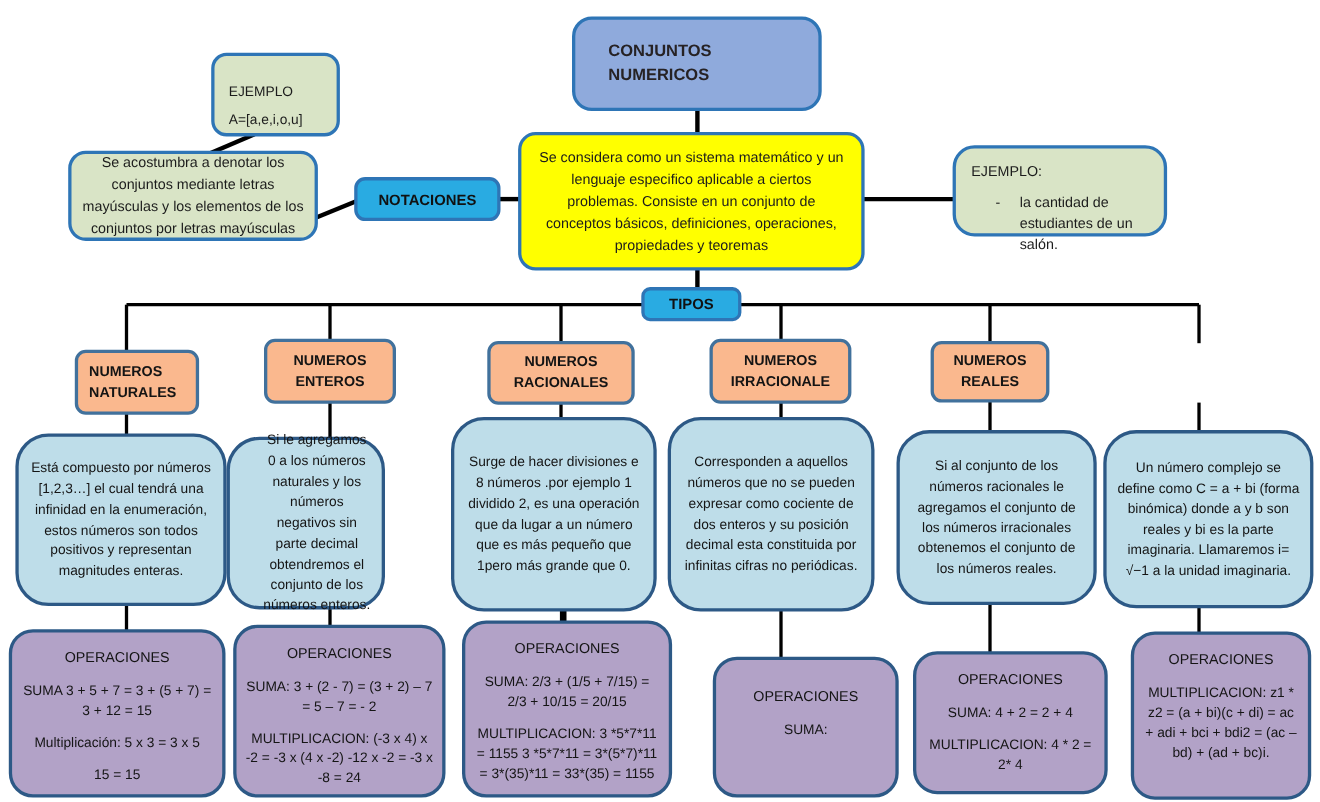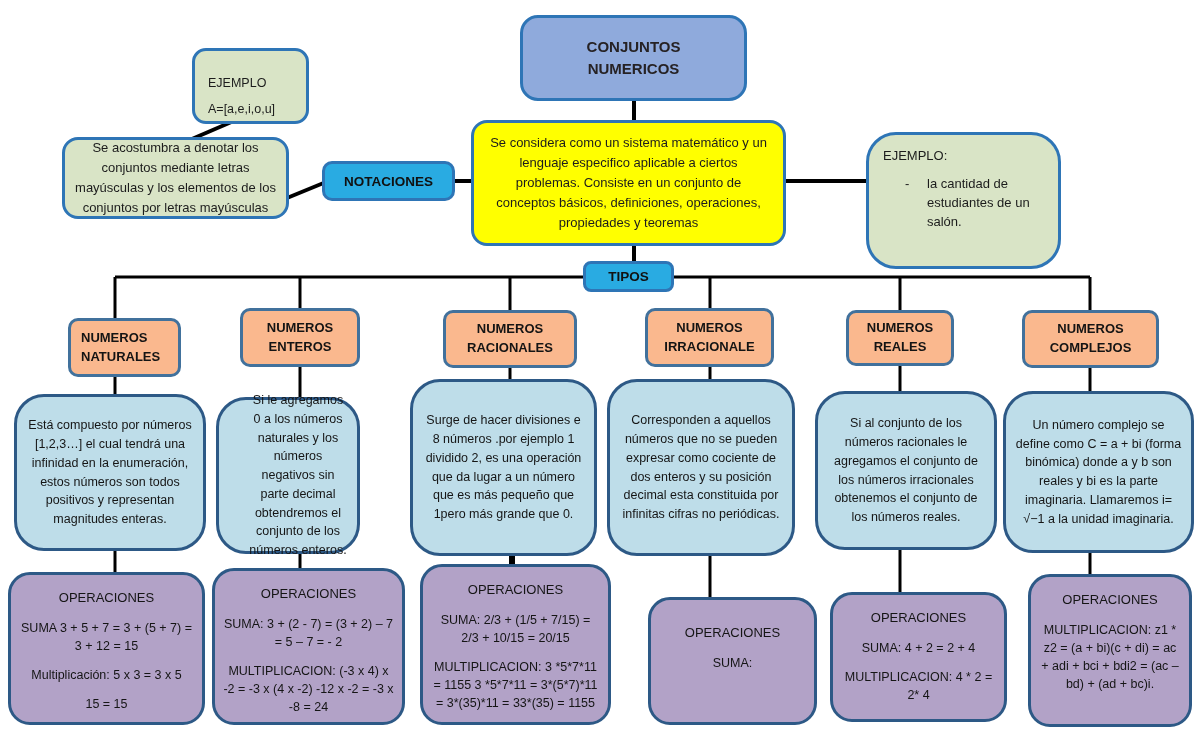--- a/index.html
+++ b/index.html
@@ -6,21 +6,21 @@
   .canvas{
     position:relative;width:1200px;height:729px;background:#ffffff;overflow:hidden;
     font-family:"Liberation Sans","DejaVu Sans",sans-serif;color:#1c1c1c;
   }
   .connectors{position:absolute;left:0;top:0;width:1200px;height:729px;z-index:0;}
   .node{position:absolute;box-sizing:border-box;z-index:1;}
 
   .root-box{
     left:520px;top:15px;width:227px;height:86px;border-radius:18px;
     background:var(--root-fill,#8faadc);border:3px solid var(--primary-border,#2e75b6);
-    display:flex;align-items:center;justify-content:center;text-align:center;
+    display:flex;align-items:center;justify-content:center;text-align:left;
     font-weight:bold;font-size:15px;line-height:1.5;color:#262224;padding:0 30px;
   }
   .example-left{
     left:192px;top:48px;width:117px;height:76px;border-radius:14px;
     background:var(--example-fill,#d9e4c6);border:3px solid var(--primary-border,#2e75b6);
     font-size:12.5px;padding:25px 0 0 13px;
   }
   .example-left .ex-title{margin-bottom:12px;}
   .note-left{
     left:62px;top:137px;width:227px;height:82px;border-radius:16px;
@@ -35,21 +35,21 @@
   }
   .notaciones{left:322px;top:161px;width:133px;height:40px;border-radius:10px;}
   .tipos{left:583px;top:261px;width:91px;height:31px;border-radius:8px;}
   .definition-box{
     left:471px;top:120px;width:315px;height:126px;border-radius:16px;
     background:var(--definition-fill,#ffff00);border:3px solid var(--primary-border,#2e75b6);
     display:flex;align-items:center;justify-content:center;text-align:center;
     font-size:13px;line-height:1.55;padding:4px 12px;
   }
   .example-right{
-    left:866px;top:132px;width:195px;height:137px;border-radius:30px;
+    left:866px;top:132px;width:195px;height:83px;border-radius:20px;
     background:var(--example-fill,#d9e4c6);border:3px solid var(--primary-border,#2e75b6);
     font-size:13px;padding:12px 12px 0 14px;line-height:1.45;
   }
   .example-right .ex-title{margin-bottom:9px;}
   .bullet-row{display:flex;}
   .bullet-marker{width:22px;margin-left:22px;flex:none;}
   .bullet-text{flex:1;}
 
   .hdr{
     background:var(--header-fill,#fab88e);border:3px solid var(--header-border,#41719c);
@@ -64,21 +64,21 @@
   .h4{left:645px;top:308px;width:129px;height:59px;}
   .h5{left:846px;top:310px;width:108px;height:56px;}
   .h6{left:1022px;top:310px;width:137px;height:58px;}
 
   .desc{
     background:var(--description-fill,#bedde9);border:3px solid var(--secondary-border,#2d5986);
     border-radius:30px;display:flex;align-items:center;justify-content:flex-start;
     text-align:center;font-size:12.5px;line-height:1.5;padding:6px 9px;color:#151515;
   }
   .d1{left:14px;top:394px;width:192px;height:157px;}
-  .d2{left:216px;top:397px;width:144px;height:157px;padding-left:29px;}
+  .d2{left:206px;top:397px;width:144px;height:157px;padding-left:29px;}
   .d3{left:410px;top:379px;width:187px;height:177px;}
   .d4{left:607px;top:379px;width:188px;height:177px;}
   .d5{left:815px;top:391px;width:182px;height:159px;}
   .d6{left:1003px;top:391px;width:191px;height:162px;}
 
   .ops{
     background:var(--operations-fill,#b2a2c7);border:3px solid var(--secondary-border,#2d4d7c);
     border-radius:22px;text-align:center;font-size:12.5px;line-height:1.45;
     padding:14px 8px 0 8px;color:#151515;
     display:flex;flex-direction:column;justify-content:flex-start;
@@ -176,23 +176,20 @@
   </div>
   <div class="node hdr h3">
     <span>NUMEROS RACIONALES</span>
   </div>
   <div class="node hdr h4">
     <span>NUMEROS IRRACIONALE</span>
   </div>
   <div class="node hdr h5">
     <span>NUMEROS REALES</span>
   </div>
-  <div class="node hdr h6">
-    <span>NUMEROS COMPLEJOS</span>
-  </div>
 
   <div class="node desc d1">
     <span>Está compuesto por números [1,2,3…] el cual tendrá una infinidad en la enumeración, estos números son todos positivos y representan magnitudes enteras.</span>
   </div>
   <div class="node desc d2">
     <span>Si le agregamos 0 a los números naturales y los números negativos sin parte decimal obtendremos el conjunto de los números enteros.</span>
   </div>
   <div class="node desc d3">
     <span>Surge de hacer divisiones e 8 números .por ejemplo 1 dividido 2, es una operación que da lugar a un número que es más pequeño que 1pero más grande que 0.</span>
   </div>

